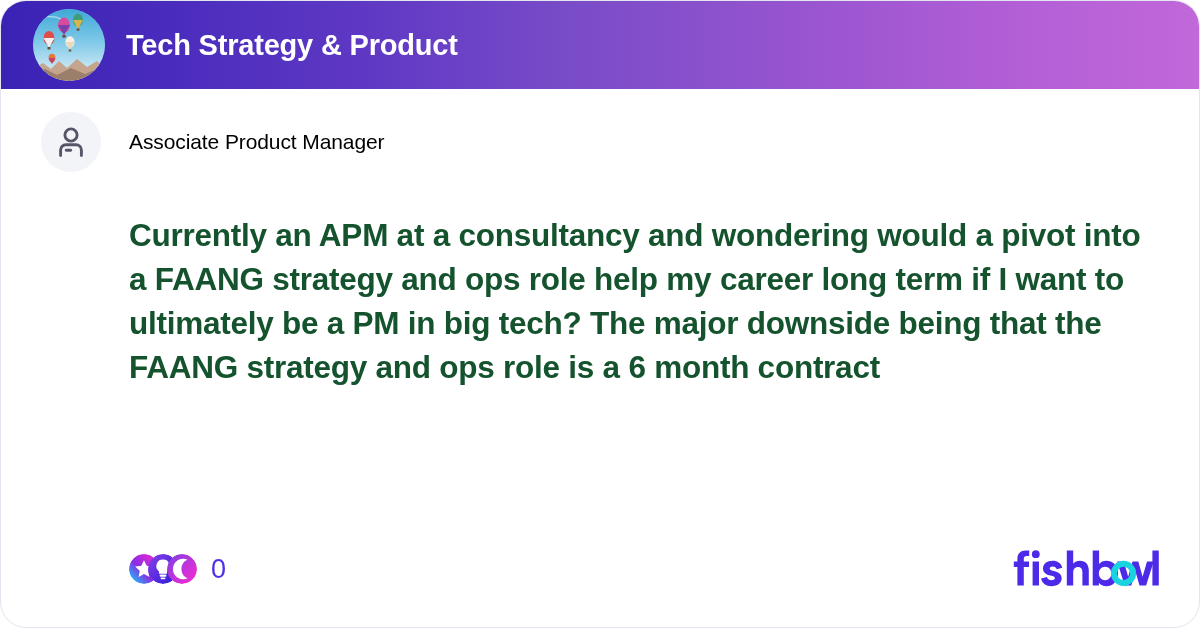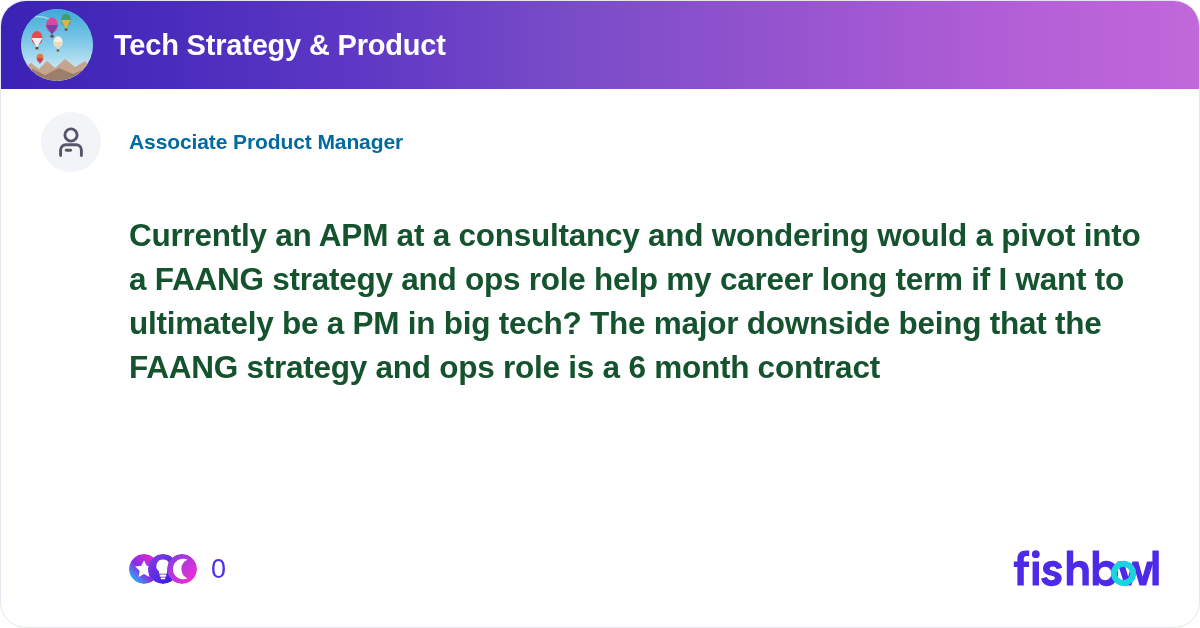--- a/index.html
+++ b/index.html
@@ -33,21 +33,21 @@
     background: linear-gradient(90deg,
         #3a22b5 0%,
         #4a2cbd 14%,
         #5e38c4 30%,
         #7a4cc8 48%,
         #9a55d0 68%,
         #b35fd6 85%,
         #c168da 100%);
     display: flex;
     align-items: center;
-    padding-left: 20px;
+    padding-left: 32px;
     box-sizing: border-box;
   }
 
   .bowl-avatar {
     width: 72px;
     height: 72px;
     border-radius: 50%;
     overflow: hidden;
     flex: 0 0 auto;
     position: relative;
@@ -84,22 +84,22 @@
     flex: 0 0 auto;
     display: flex;
     align-items: center;
     justify-content: center;
   }
   .author-avatar svg { display: block; }
 
   .author-name {
     margin-left: 28px;
     font-size: 21px;
-    font-weight: bold;
-    color: #0369a1;
+    font-weight: normal;
+    color: #000000;
     letter-spacing: -0.1px;
   }
 
   .post-text {
     margin-top: 40px;
     margin-left: 88px;
     margin-right: 10px;
     font-size: 31.5px;
     font-weight: bold;
     line-height: 44px;

